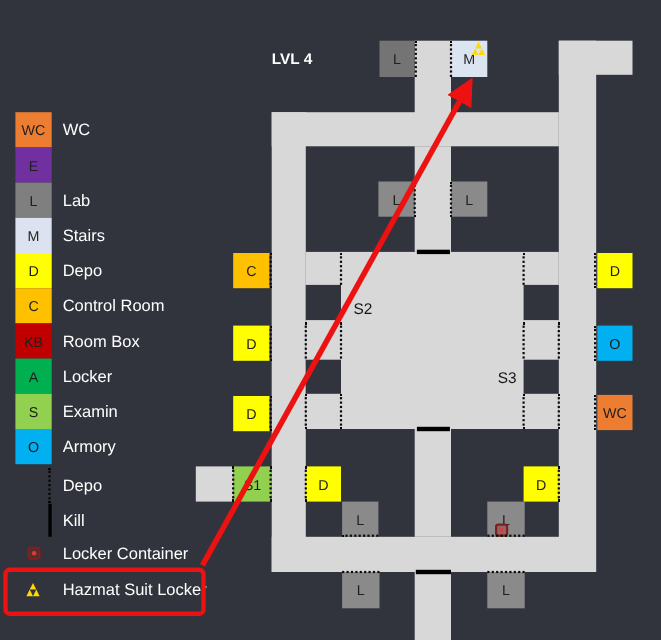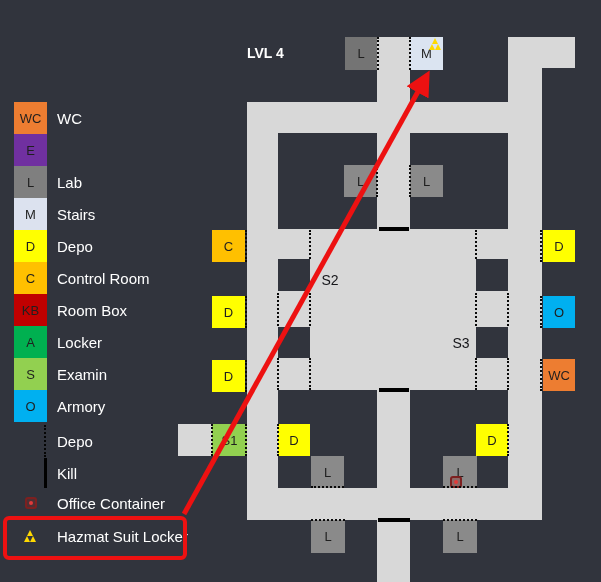--- a/index.html
+++ b/index.html
@@ -111,21 +111,21 @@
       <div class="lrow" style="top: 457px;">
         <div class="lsym">
           <span class="sym-gate"></span>
         </div>
         <span class="llabel">Kill</span>
       </div>
       <div class="lrow" style="top: 487px;">
         <div class="lsym">
           <span class="icon-med" style="position: relative;"></span>
         </div>
-        <span class="llabel">Office Container</span>
+        <span class="llabel">Locker Container</span>
       </div>
       <div class="lrow" style="top: 520px;">
         <div class="lsym">
           <span class="icon-hazmat" style="position: relative;">
             <i></i>
             <i></i>
             <i></i>
           </span>
         </div>
         <span class="llabel">Hazmat Suit Locker</span>

